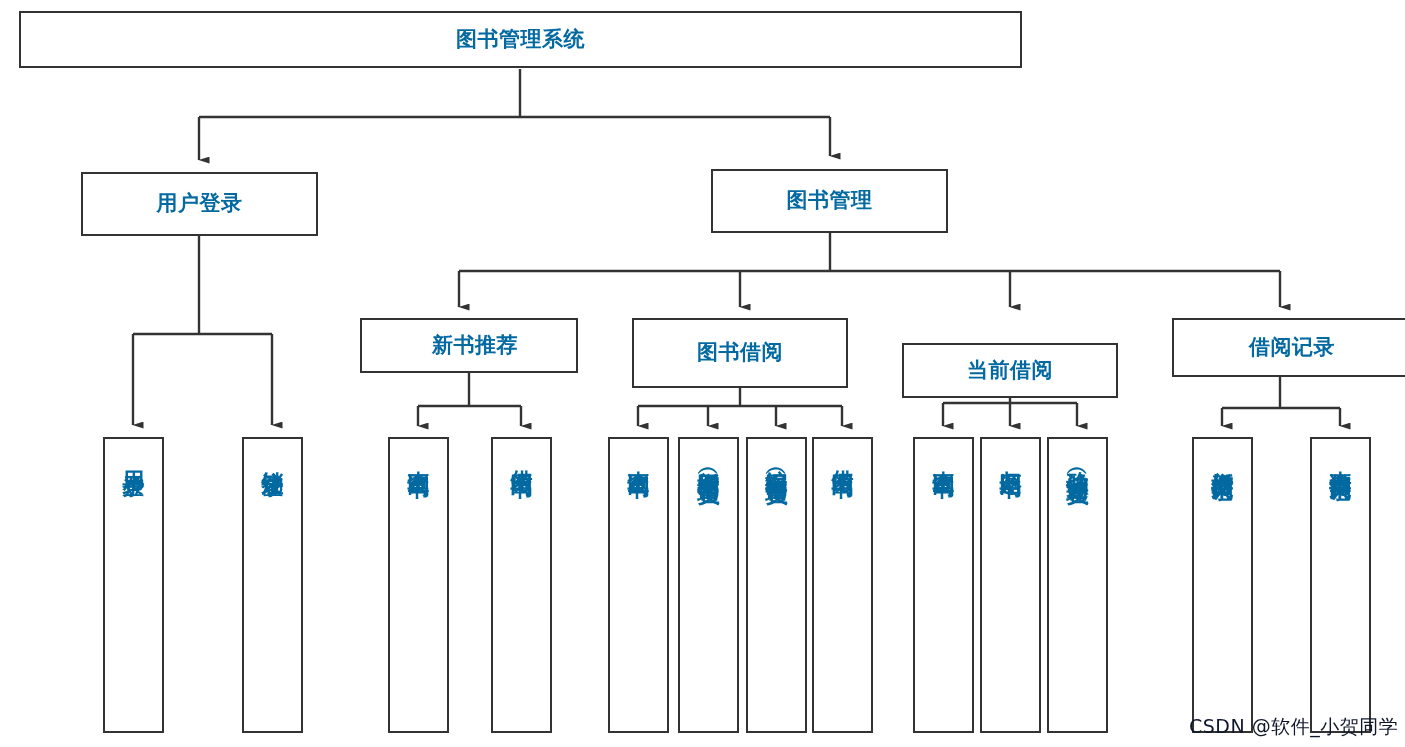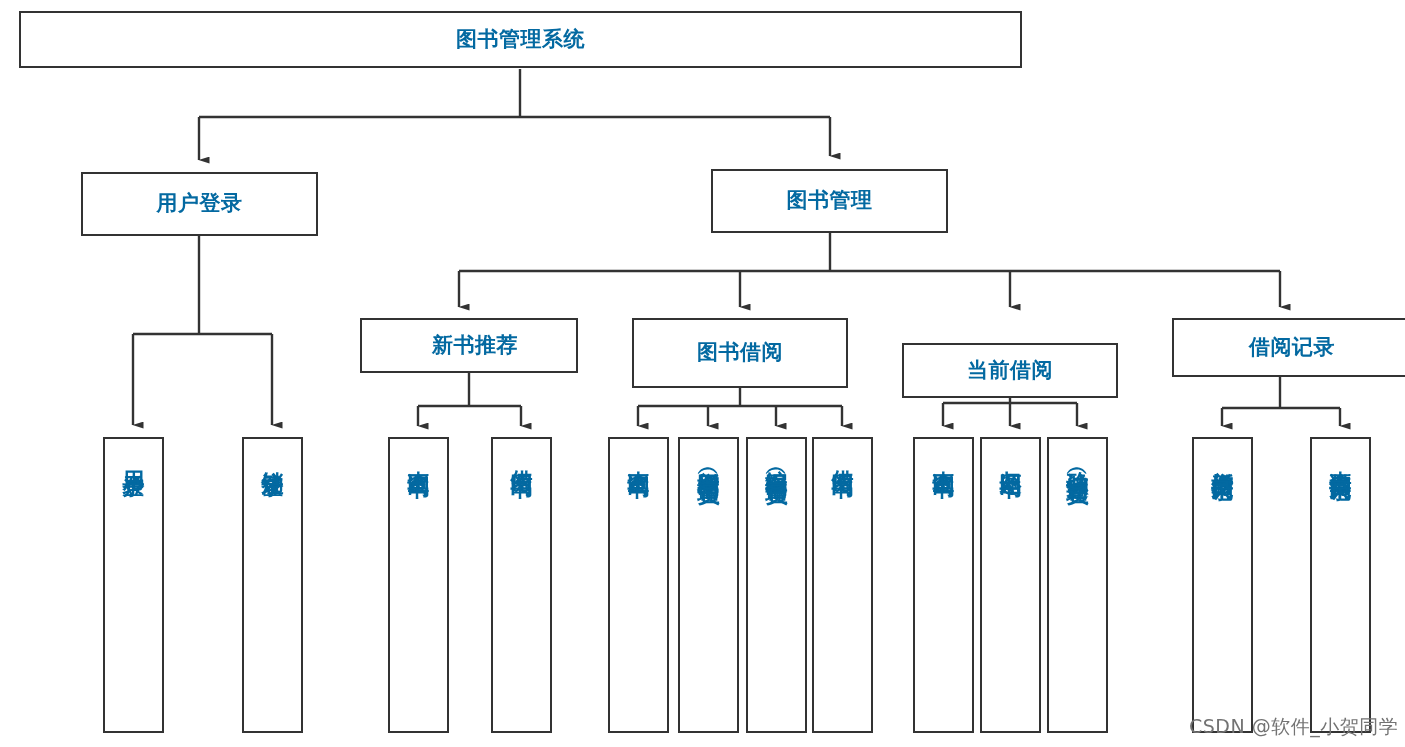--- a/index.html
+++ b/index.html
@@ -58,21 +58,21 @@
     writing-mode: vertical-rl;
     text-orientation: upright;
     font-size: 22px;
     letter-spacing: 2px;
     line-height: 1;
     white-space: nowrap;
   }
   .watermark {
     position: absolute;
     font-size: 19px;
-    color: #737373;
+    color: #0f172a;
     white-space: nowrap;
     letter-spacing: 0.5px;
     font-family: "DejaVu Sans", "Liberation Sans", sans-serif;
   }
 </style>
 </head>
 <body>
 
 <div id="canvas">
 

